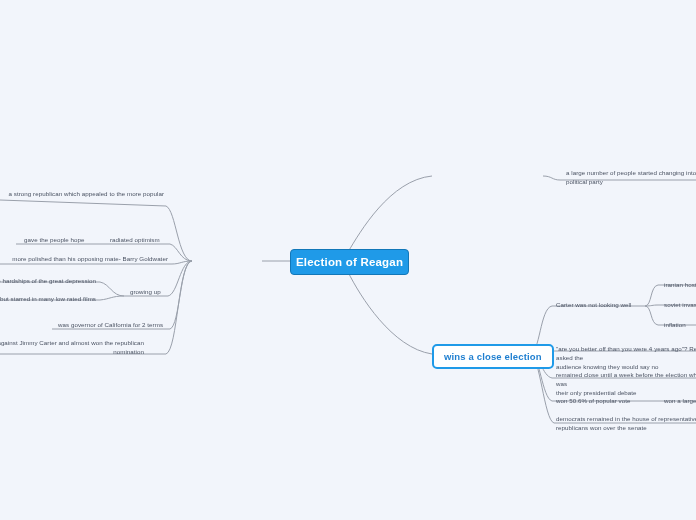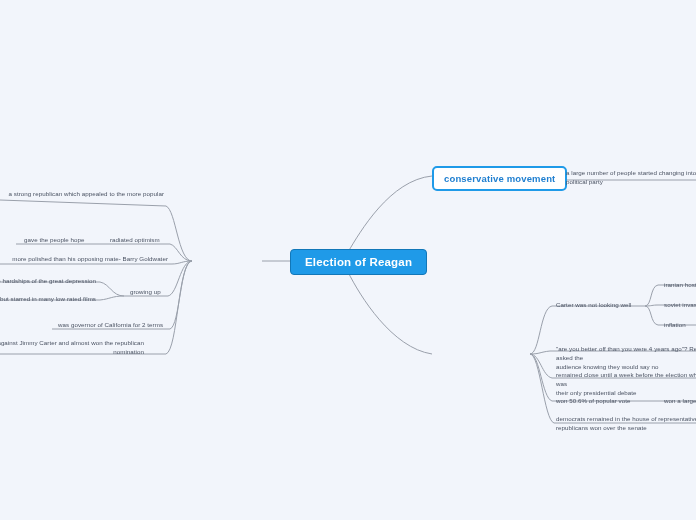--- a/index.html
+++ b/index.html
@@ -35,21 +35,21 @@
     background: #1f9ae8;
     border: 1px solid #1277b8;
     border-radius: 4px;
     color: #ffffff;
     font-weight: bold;
     font-size: 11.5px;
     letter-spacing: .2px;
     display: flex;
     align-items: center;
     justify-content: center;
-    padding: 6px 14px;
+    padding: 6px 5px;
     white-space: nowrap;
   }
   
   .node-branch {
     background: #ffffff;
     border: 2px solid #1f9ae8;
     border-radius: 5px;
     color: #1f7fd0;
     font-weight: bold;
     font-size: 9.5px;
@@ -111,24 +111,24 @@
       <path d="M 124 296 C 112 296 110 299 100 300 L 0 300"></path>
 
     </g>
   </svg>
 
   <div class="node node-root" style="left:290px; top:249px;">
     <span>Election of Reagan</span>
   </div>
 
 
-  <div class="node node-branch" style="left:432px; top:166px;">
-    <span>conservative movement</span>
+
+  <div class="node node-branch" style="left:432px; top:344px;">
+    <span>wins a close election</span>
   </div>
-
 
   <div class="node node-leaf nowrap align-right" style="left:-12px; top:189px; width:178px;">a strong republican which appealed to the more popular</div>
 
   <div class="node node-leaf nowrap" style="left:108px; top:235px;">radiated optimism</div>
 
   <div class="node node-leaf nowrap" style="left:22px; top:235px;">gave the people hope</div>
 
   <div class="node node-leaf nowrap align-right" style="left:-10px; top:254px; width:180px;">more polished than his opposing mate- Barry Goldwater</div>
 
   <div class="node node-leaf nowrap" style="left:128px; top:287px;">growing up</div>

